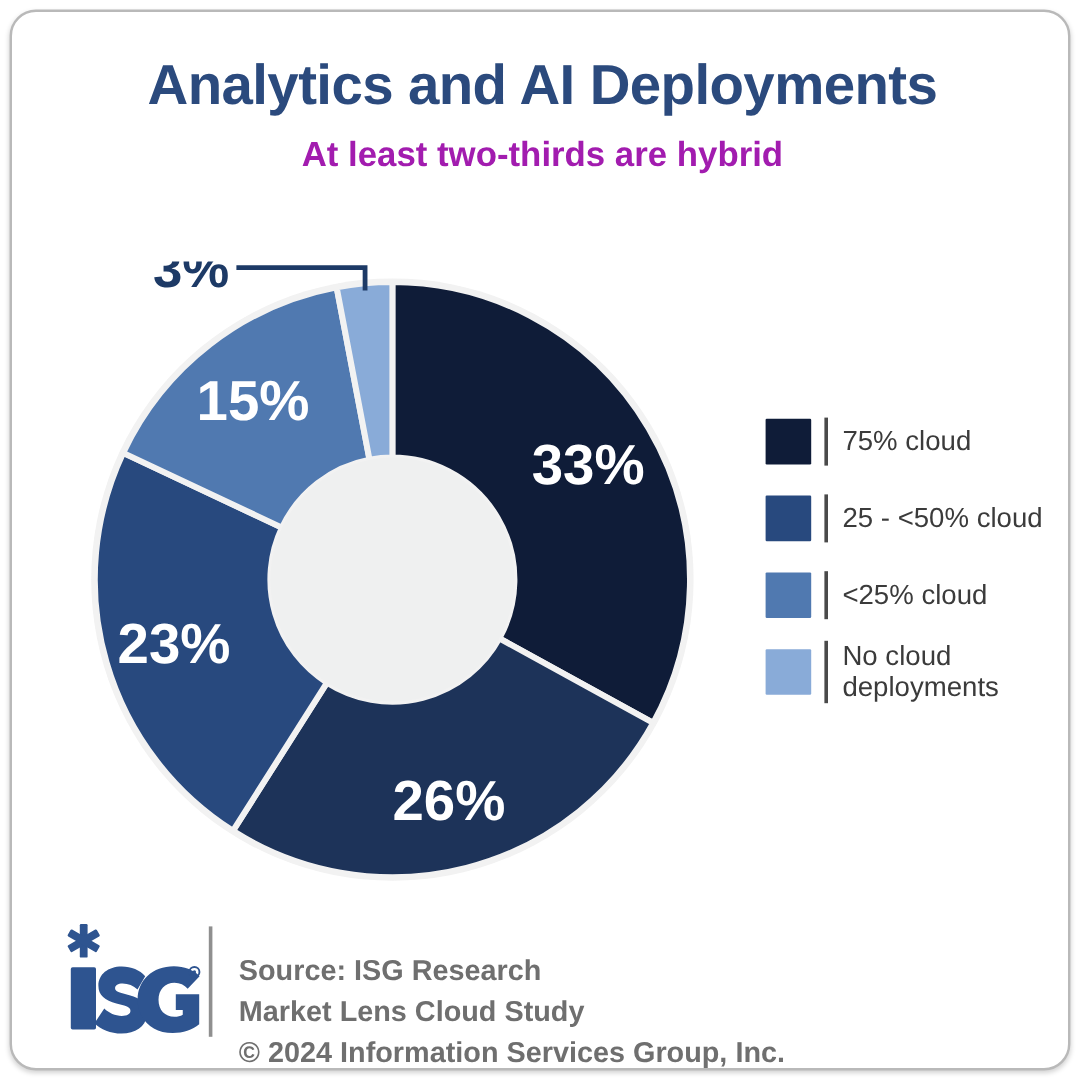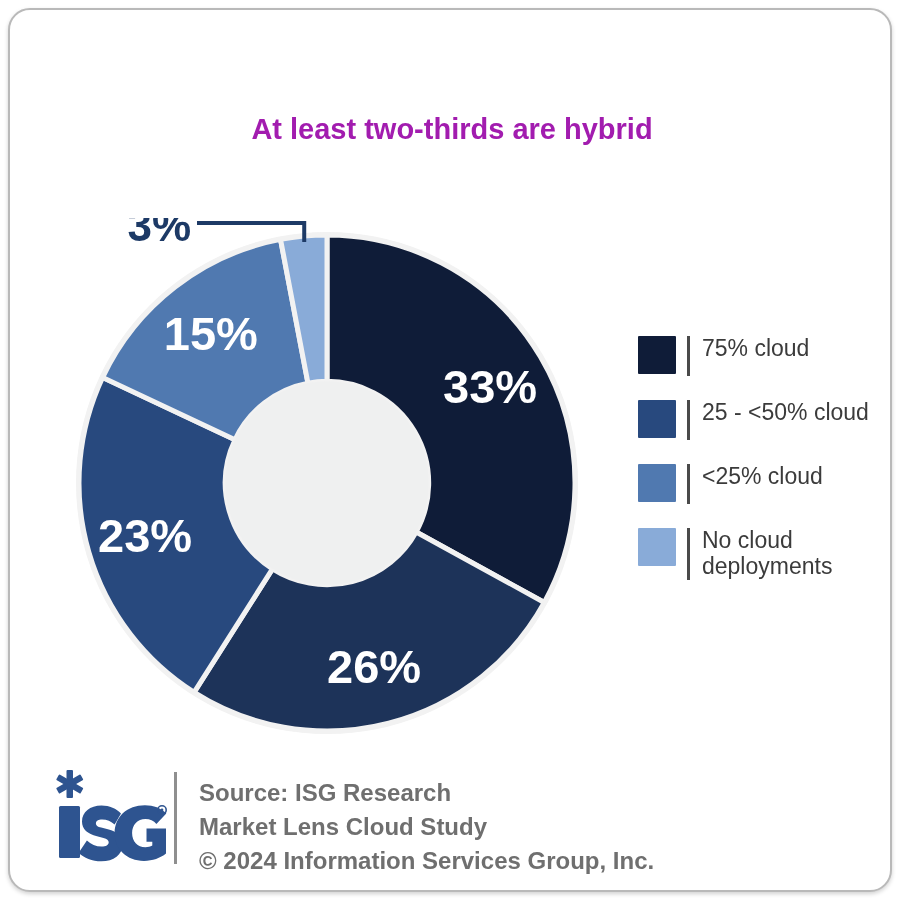--- a/index.html
+++ b/index.html
@@ -78,20 +78,21 @@
   
   #legend {
     position: absolute;
     left: 628px;
     top: 326px;
     width: 250px;
   }
   .legend-row {
     position: relative;
     display: flex;
+    align-items: center;
     height: 64px;
   }
   .legend-swatch {
     width: 38px;
     height: 38px;
     flex: 0 0 38px;
     border-radius: 1px;
   }
   .legend-divider {
     width: 3px;
@@ -129,36 +130,37 @@
   #footer-divider {
     width: 3px;
     height: 92px;
     background: #8f8f8f;
     margin-left: 6px;
     margin-right: 22px;
     flex: 0 0 3px;
     margin-top: 4px;
   }
   #footer-text {
-    margin-top: 8px;
+    margin-top: 25px;
   }
   .footer-line {
     font-size: 24px;
     font-weight: bold;
     color: #6f6f6f;
     line-height: 1.42;
     white-space: nowrap;
     font-family: "Liberation Sans", sans-serif;
   }
 </style>
 </head>
 <body>
 
 <div id="card">
 
+  <div id="title">Analytics and AI Deployments</div>
   <div id="subtitle">At least two-thirds are hybrid</div>
 
   <div id="donut-wrap">
     <svg id="donut-svg" width="530" height="530" viewBox="0 0 530 530">
       <g id="donut-slices">
           <circle cx="265" cy="265" r="251" fill="#f2f2f2"></circle>
           <path d="M 265 17 A 248 248 0 0 1 482.3240566508781 384.4749111772254 L 354.10286322686005 313.98471358266244 A 101.67999999999999 101.67999999999999 0 0 0 265 163.32 Z" fill="#0f1c38" stroke="#f2f2f2" stroke-width="5"></path>
           <path d="M 482.3240566508781 384.4749111772254 A 248 248 0 0 1 132.1149548452087 474.3933255244997 L 210.51713148653556 350.85126346504484 A 101.67999999999999 101.67999999999999 0 0 0 354.10286322686005 313.98471358266244 Z" fill="#1d3359" stroke="#f2f2f2" stroke-width="5"></path>
           <path d="M 132.1149548452087 474.3933255244997 A 248 248 0 0 1 40.60289098842725 159.40673569186177 L 172.9971853052552 221.70676163366335 A 101.67999999999999 101.67999999999999 0 0 0 210.51713148653556 350.85126346504484 Z" fill="#28497e" stroke="#f2f2f2" stroke-width="5"></path>
           <path d="M 40.60289098842725 159.40673569186177 A 248 248 0 0 1 218.5294339827405 21.39276181928517 L 245.9470679329236 165.12103234590694 A 101.67999999999999 101.67999999999999 0 0 0 172.9971853052552 221.70676163366335 Z" fill="#5079b0" stroke="#f2f2f2" stroke-width="5"></path>

